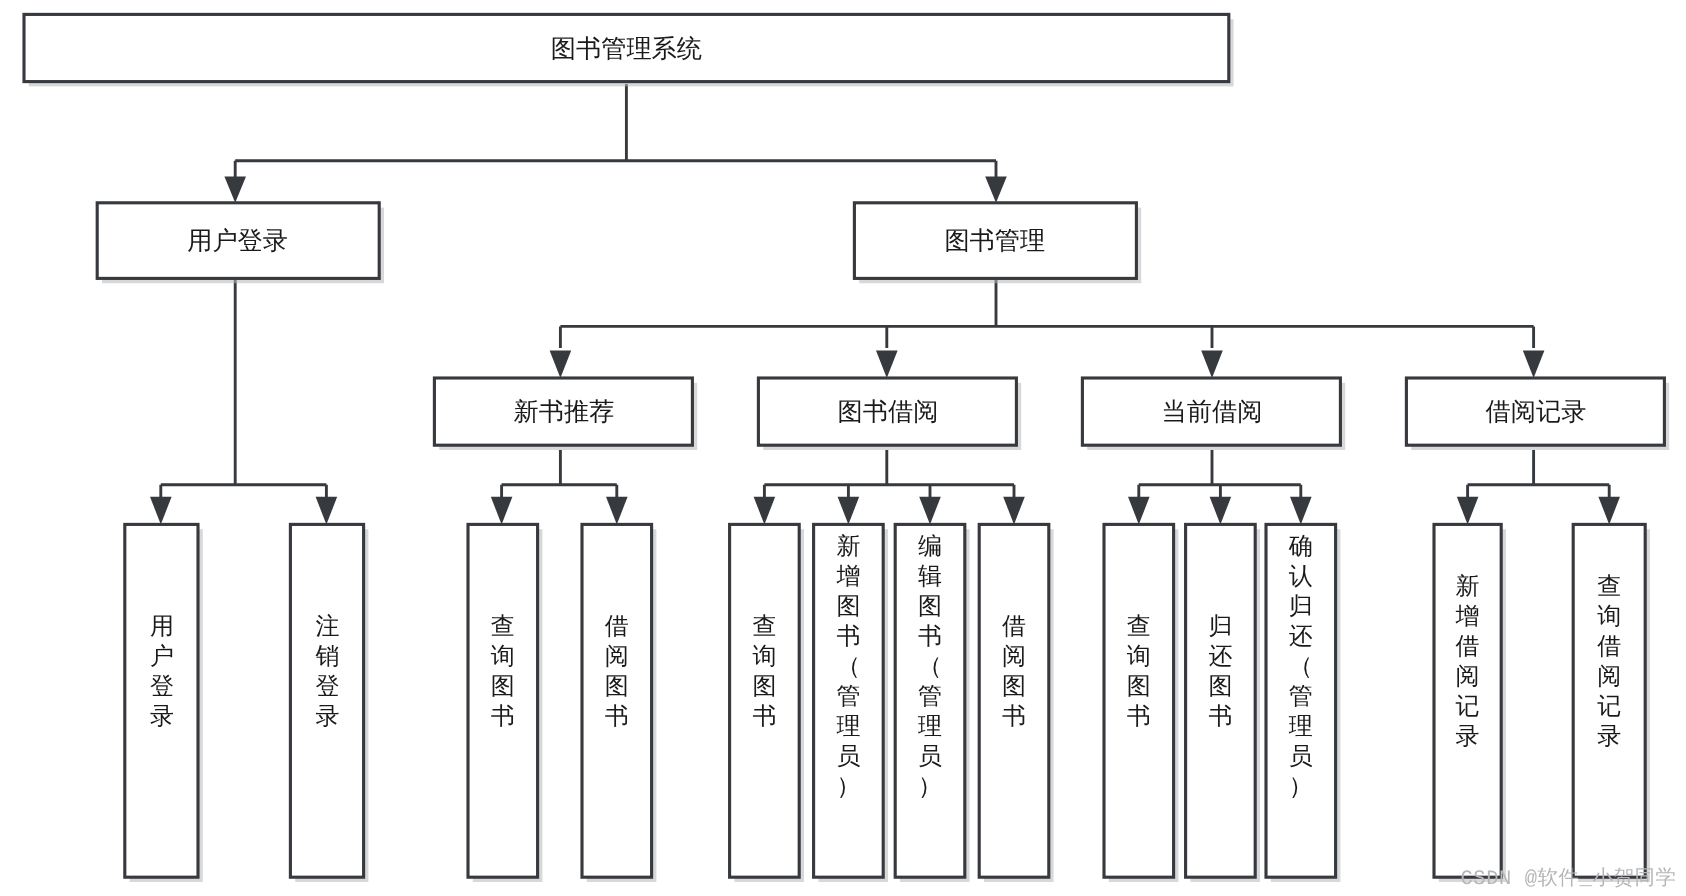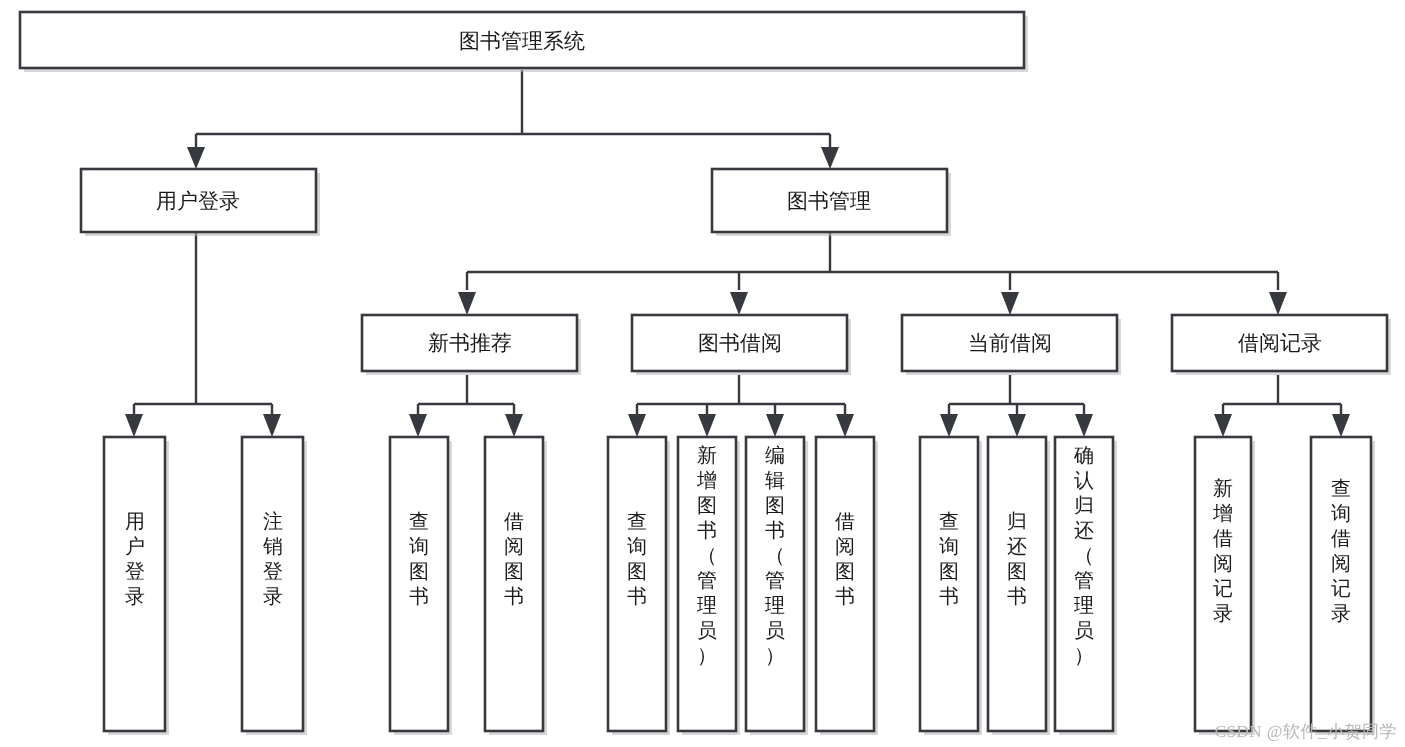--- a/index.html
+++ b/index.html
@@ -40,21 +40,21 @@
     text-anchor:middle;
     font-family:"DejaVu Sans","Liberation Sans",sans-serif;
   }
   .watermark{
     position:absolute;
     right:8px;
     bottom:4px;
     font-size:17px;
     color:#b6b6b6;
     letter-spacing:.5px;
-    font-family:Liberation Serif, serif;
+    font-family:Liberation Mono, monospace;
     white-space:nowrap;
     pointer-events:none;
     text-align:center;
   }
 </style>
 </head>
 <body>
 
 <div id="diagram-root">
 

